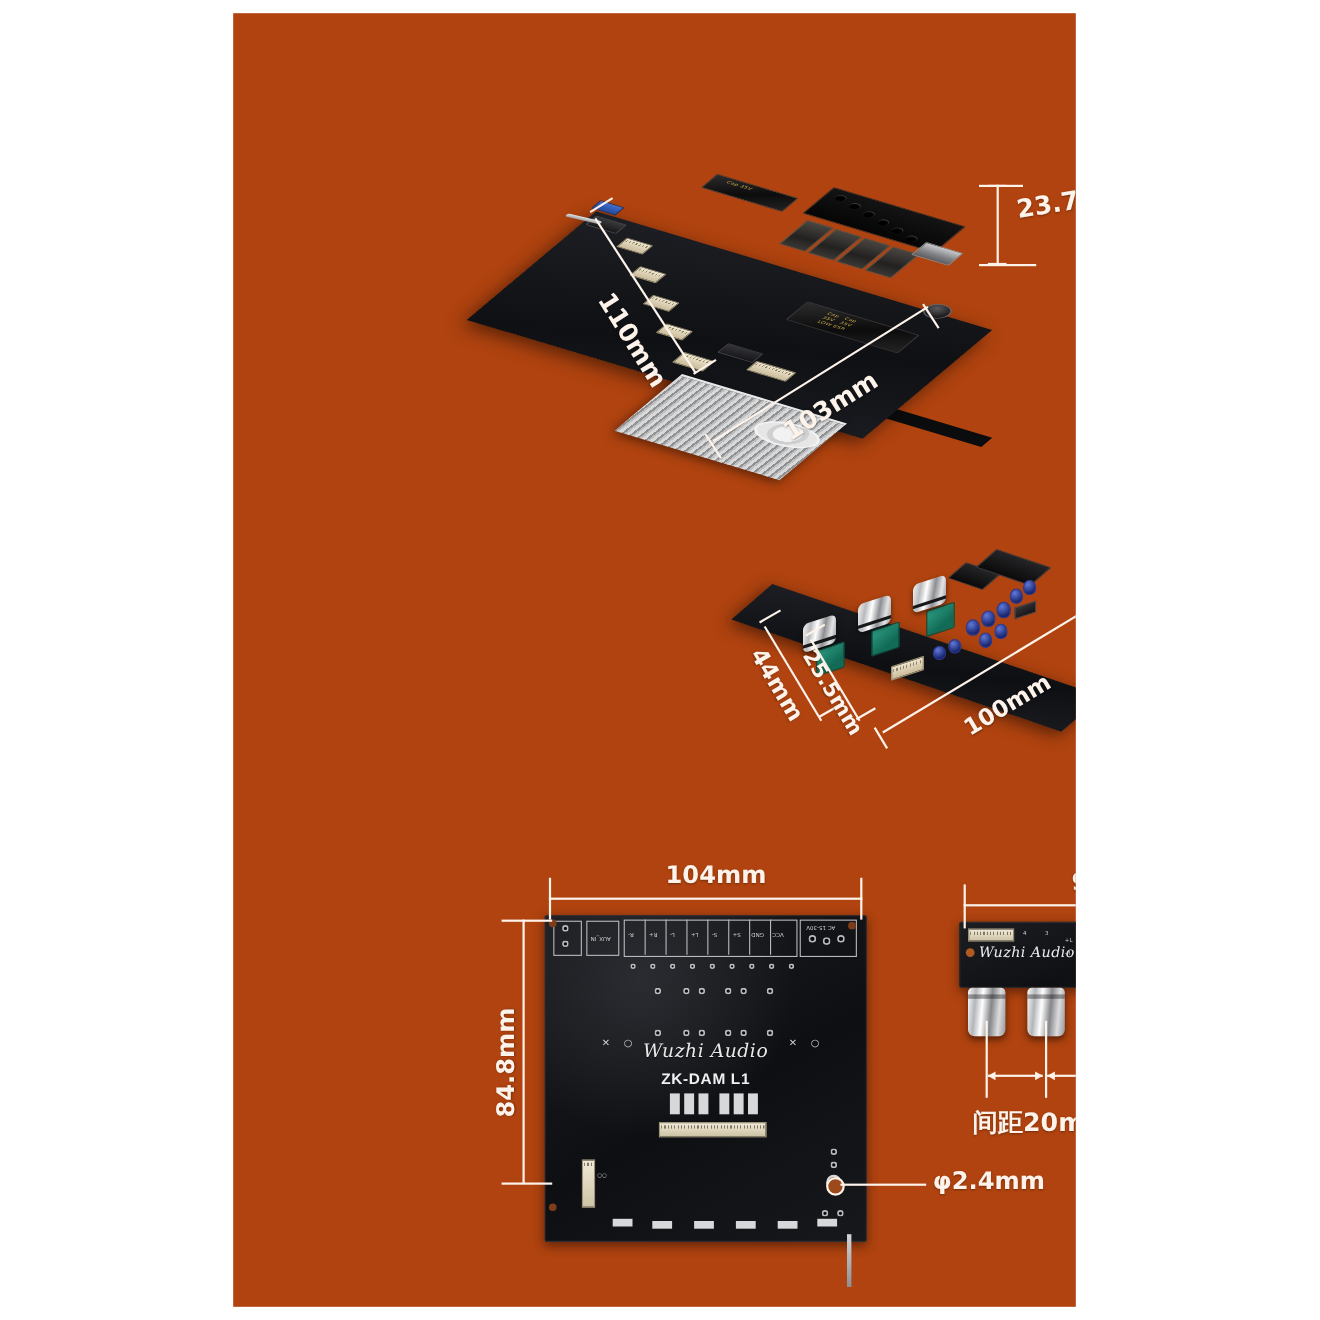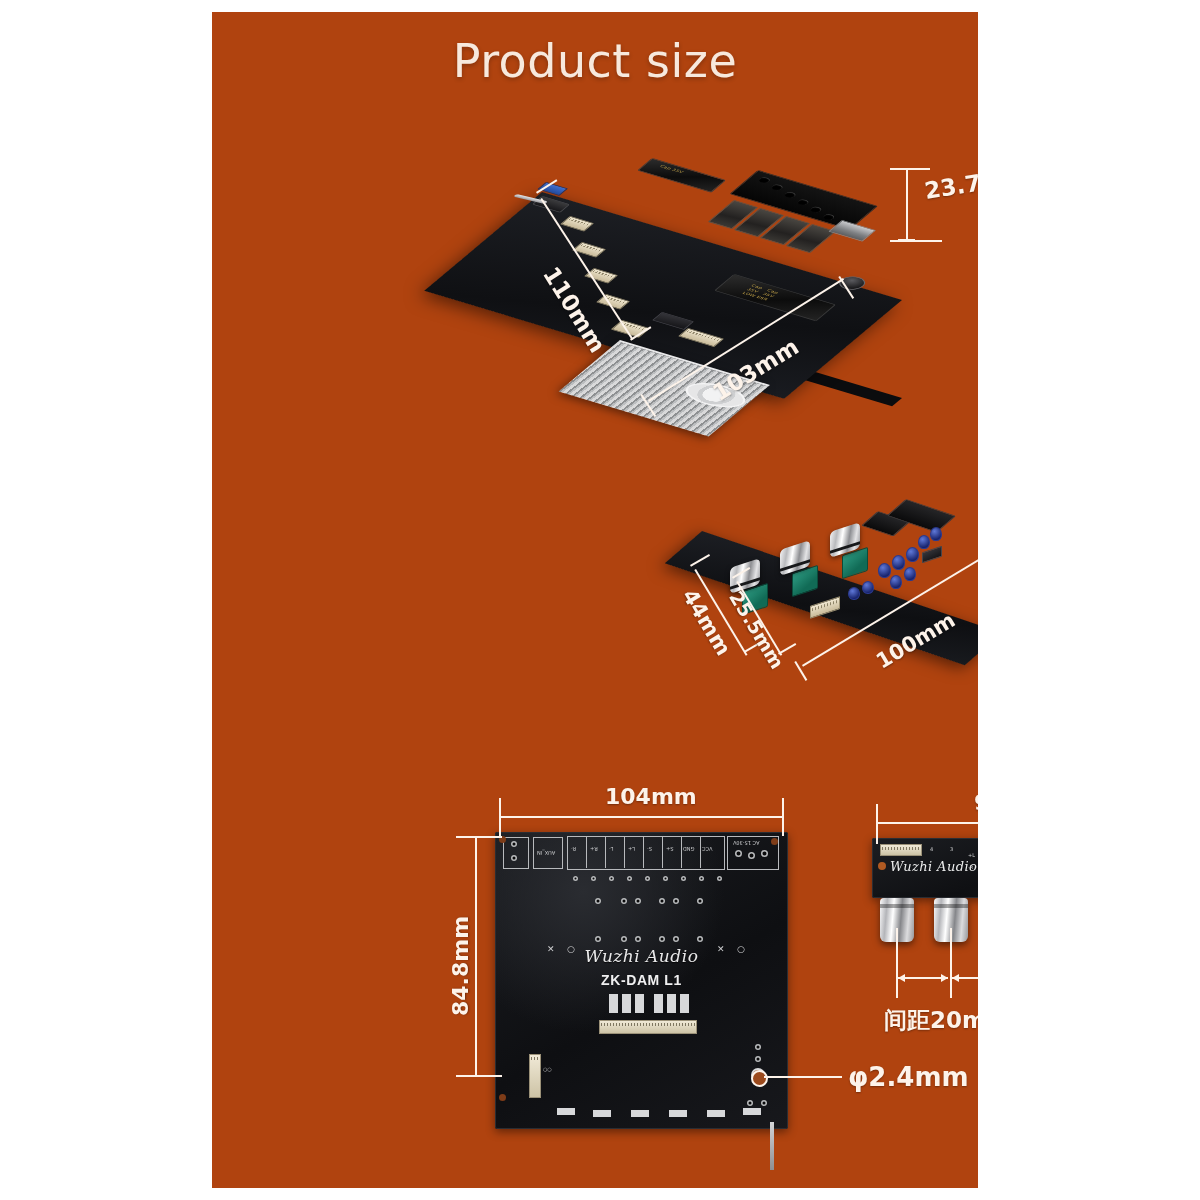--- a/index.html
+++ b/index.html
@@ -377,21 +377,20 @@
   }
   .arrow-l { border-right: 7px solid #fdf3ea; }
   .arrow-r { border-left: 7px solid #fdf3ea; }
 </style>
 </head>
 <body>
 
 <div id="page">
   <div id="panel">
 
-    <div id="title">Product size</div>
 
     <div id="b1-wrap">
 
       <div id="b1-side"></div>
       <div id="b1-plate"></div>
 
       <div class="heatsink" id="b1-heatsink"></div>
       <div id="b1-fan"></div>
 
       <div class="term-blk" style="left:246px;top:8px;width:118px;height:44px;transform:matrix(1,0.30,-0.62,0.52,0,0);transform-origin:0 0;">
@@ -597,21 +596,21 @@
     <div class="rule h" style="left:287px;top:804px;width:285px;"></div>
     <div class="dim-label" style="left:393px;top:772px;font-size:22px;">104mm</div>
 
     <div class="rule h" style="left:244px;top:824px;width:46px;"></div>
     <div class="rule h" style="left:244px;top:1063px;width:46px;"></div>
     <div class="rule v" style="left:263px;top:824px;height:240px;"></div>
     <div class="dim-label" style="left:236px;top:1004px;font-size:22px;transform:rotate(-90deg);transform-origin:0 0;">84.8mm</div>
 
     <div class="lead-dot" style="left:539px;top:1058px;"></div>
     <div class="rule h" style="left:552px;top:1064px;width:78px;"></div>
-    <div class="dim-label" style="left:636px;top:1050px;font-size:26px;">φ2.4mm</div>
+    <div class="dim-label" style="left:636px;top:1050px;font-size:22px;">φ2.4mm</div>
 
     <div class="board" id="b4">
       <div class="pcb-edge"></div>
 
       <div class="hdr" style="left:8px;top:6px;width:40px;height:10px;"></div>
 
       <div id="b4-brand">Wuzhi Audio</div>
 
       <div class="silk" style="left:58px;top:8px;">4</div>
       <div class="silk" style="left:78px;top:8px;">3</div>

